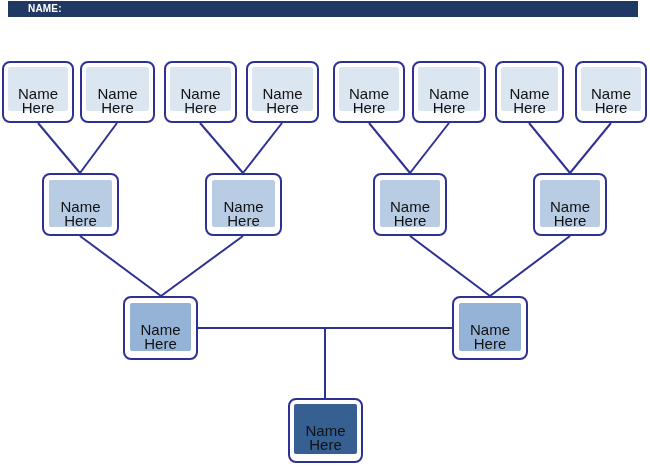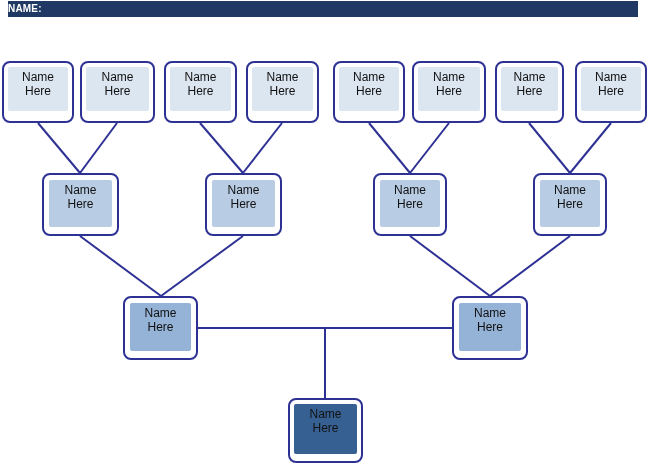--- a/index.html
+++ b/index.html
@@ -17,21 +17,21 @@
   
   .name-bar {
     position: absolute;
     left: 8px; top: 1px;
     width: 630px; height: 16px;
     background: var(--bar-bg, #1f3864);
     color: var(--header-text, #ffffff);
     font-size: 10px;
     font-weight: bold;
     line-height: 16px;
-    padding-left: 0;
+    padding-left: 20px;
     letter-spacing: 0.2px;
   }
 
   
   .title-banner {
     position: absolute;
     left: 260px; top: 24px;
     width: 189px; height: 16px;
     background: var(--title-bg, #1f3864);
     color: var(--header-text, #ffffff);
@@ -58,24 +58,24 @@
   .node {
     position: absolute;
     background: #ffffff;
     border: 2px solid var(--border, #2e3194);
     border-radius: 8px;
   }
   .node .fill {
     position: absolute;
     border-radius: 2px;
     text-align: center;
-    font-size: 12px;
+    font-size: 15px;
     line-height: 14px;
     color: var(--text, #111111);
-    padding-top: 3px;
+    padding-top: 20px;
     white-space: pre-line;
   }
   .g1 .fill { left: 4px; right: 4px; top: 4px; bottom: 10px; background: var(--gen1-fill, #dce6f1); }
   .g2 .fill { left: 5px; right: 5px; top: 5px; bottom: 7px;  background: var(--gen2-fill, #b8cce4); }
   .g3 .fill { left: 5px; right: 5px; top: 5px; bottom: 7px;  background: var(--gen3-fill, #95b3d7); }
   .g4 .fill { left: 4px; right: 4px; top: 4px; bottom: 7px;  background: var(--gen4-fill, #376092); }
 </style>
 </head>
 <body>
 

